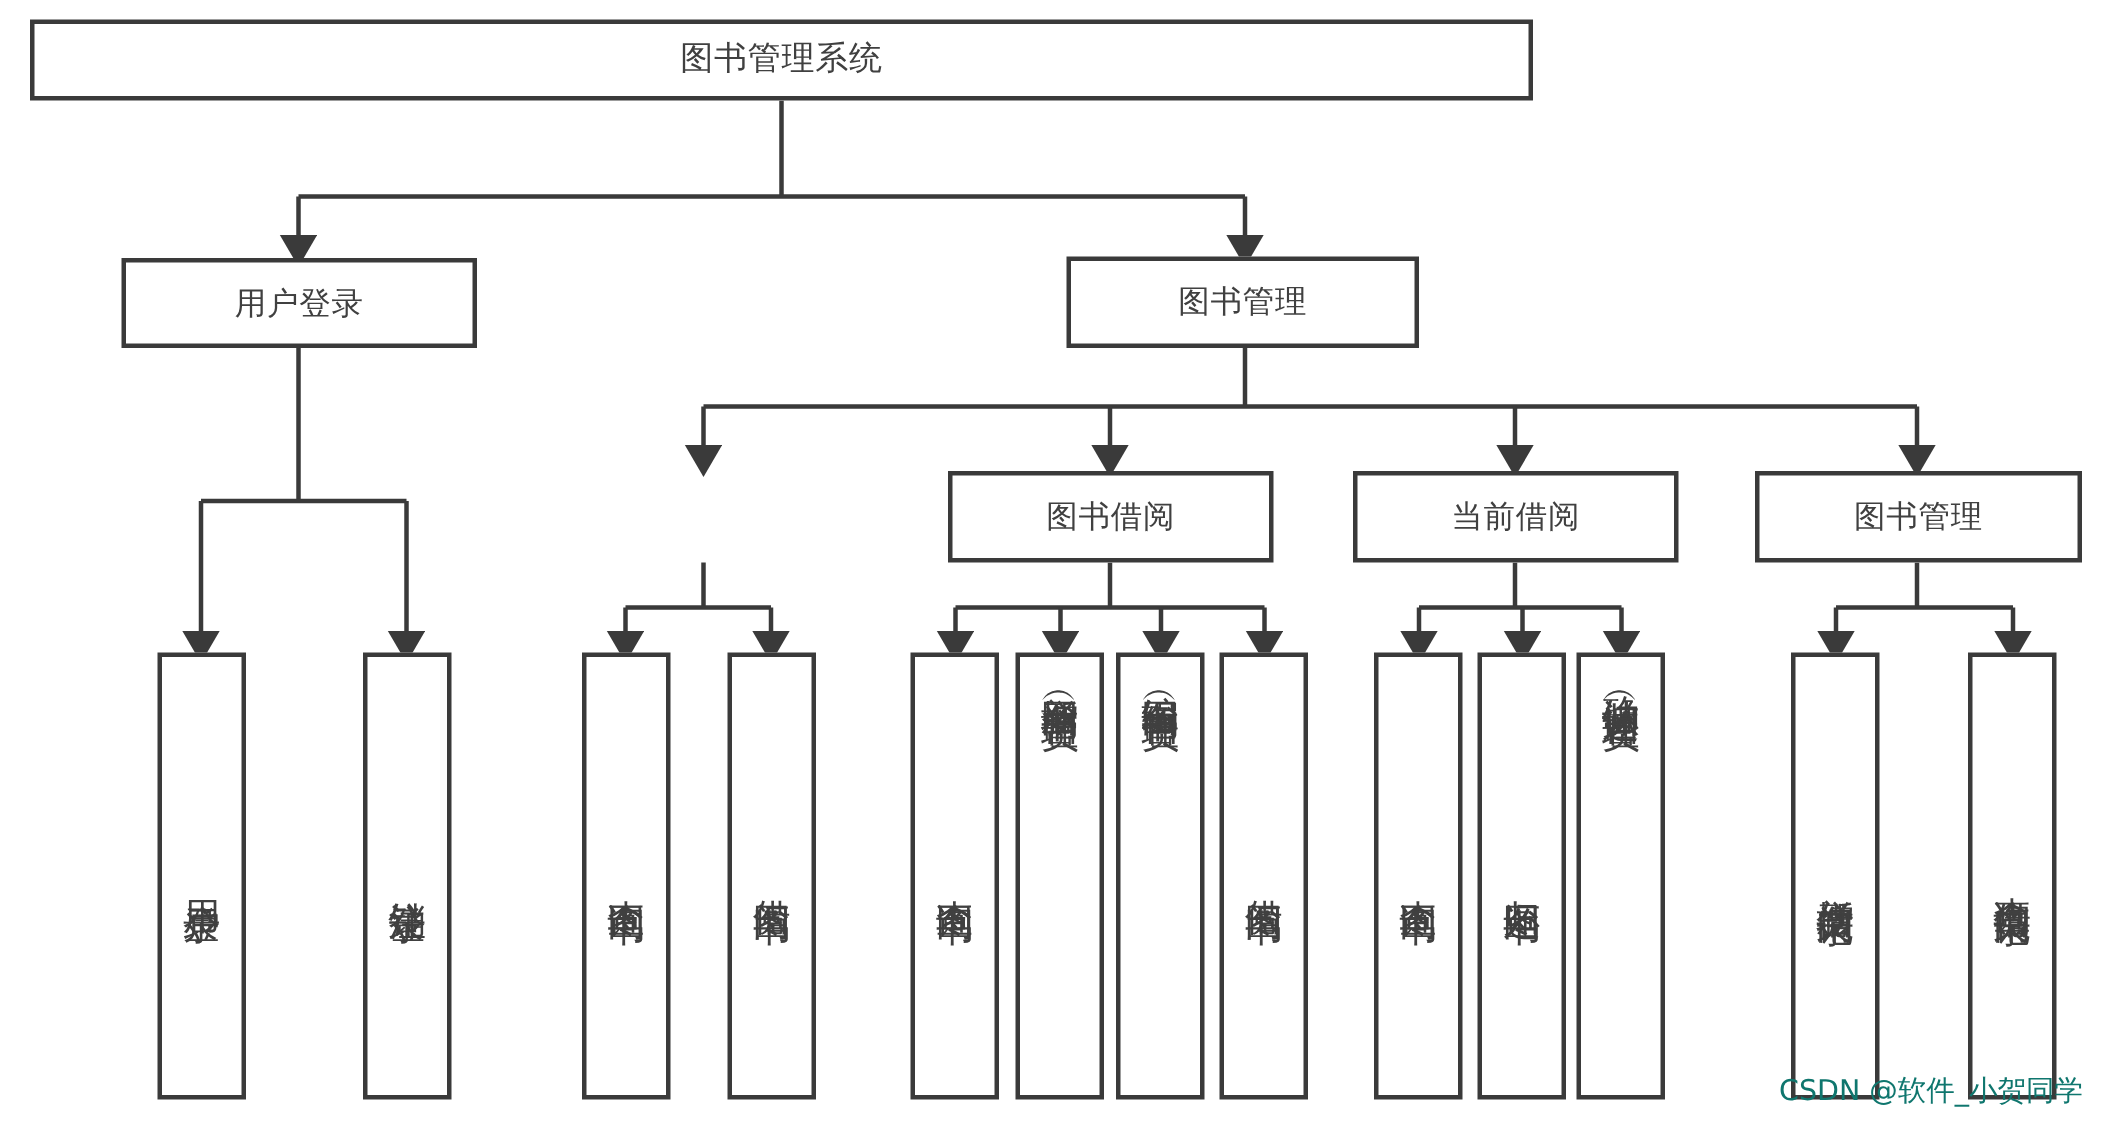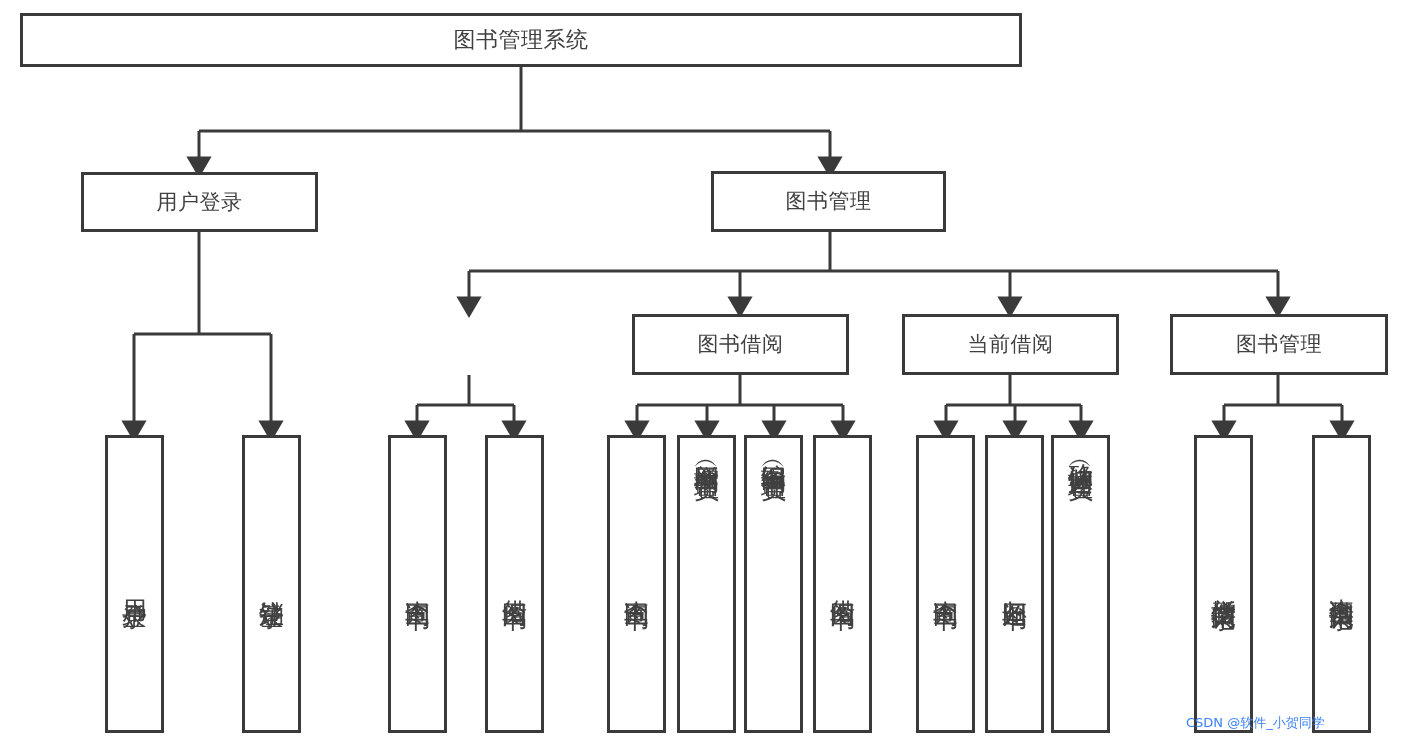--- a/index.html
+++ b/index.html
@@ -65,22 +65,22 @@
   }
   
   .node.v.centered {
     align-items: center;
     padding-top: 0;
   }
   #watermark {
     position: absolute;
     left: 1186px;
     top: 714px;
-    font-size: 13px;
-    color: #3b82f6;
+    font-size: 19px;
+    color: #0f766e;
     white-space: nowrap;
     z-index: 5;
     font-family: "DejaVu Sans", "Liberation Sans", sans-serif;
   }
 </style>
 </head>
 <body>
 
 <div id="diagram-root">
 

